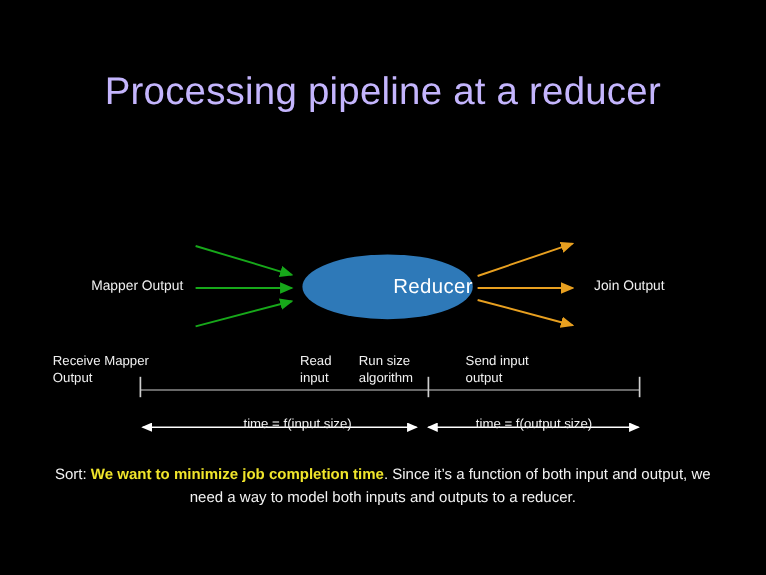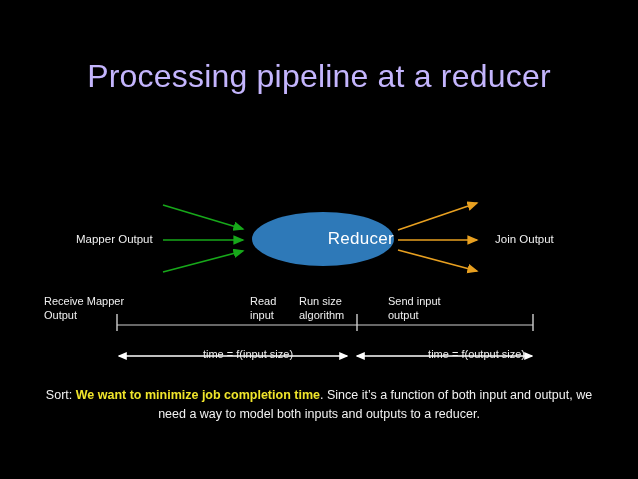--- a/index.html
+++ b/index.html
@@ -171,19 +171,19 @@
   <div class="stage-label" style="left:299px; width:110px;">
     <div>Run size</div>
     <div>algorithm</div>
   </div>
   <div class="stage-label" style="left:388px; width:110px;">
     <div>Send input</div>
     <div>output</div>
   </div>
 
   <div class="timing-label" style="left:168px; width:160px;">time = f(input size)</div>
-  <div class="timing-label" style="left:365px; width:160px;text-align:right;">time = f(output size)</div>
+  <div class="timing-label" style="left:365px; width:160px;">time = f(output size)</div>
 
   <div id="caption">
     <span>Sort: </span><span class="emph">We want to minimize job completion time</span><span>. Since it’s a function of both input and output, we need a way to model both inputs and outputs to a reducer.</span>
   </div>
 
 </div>
 
 </body></html>

